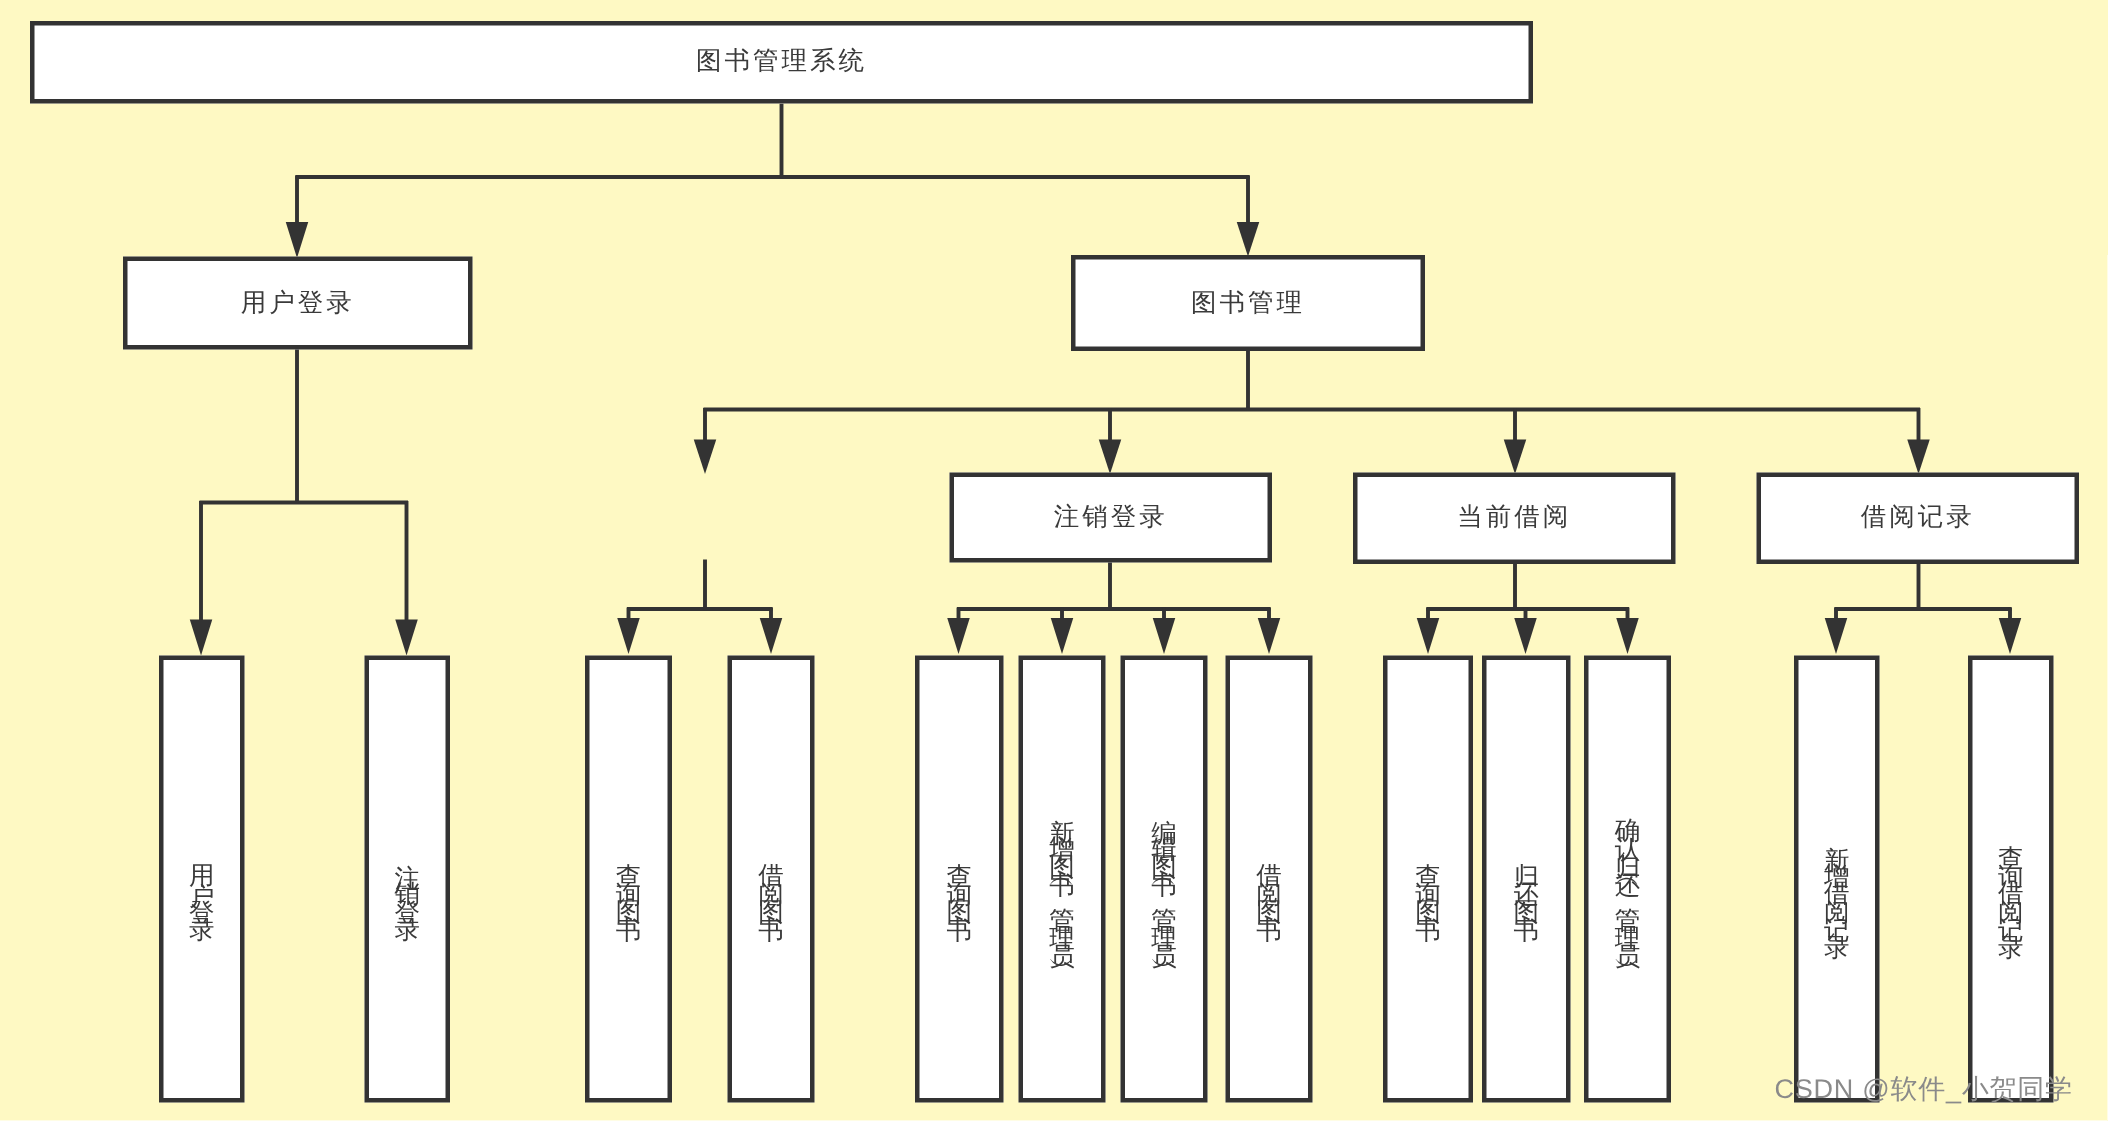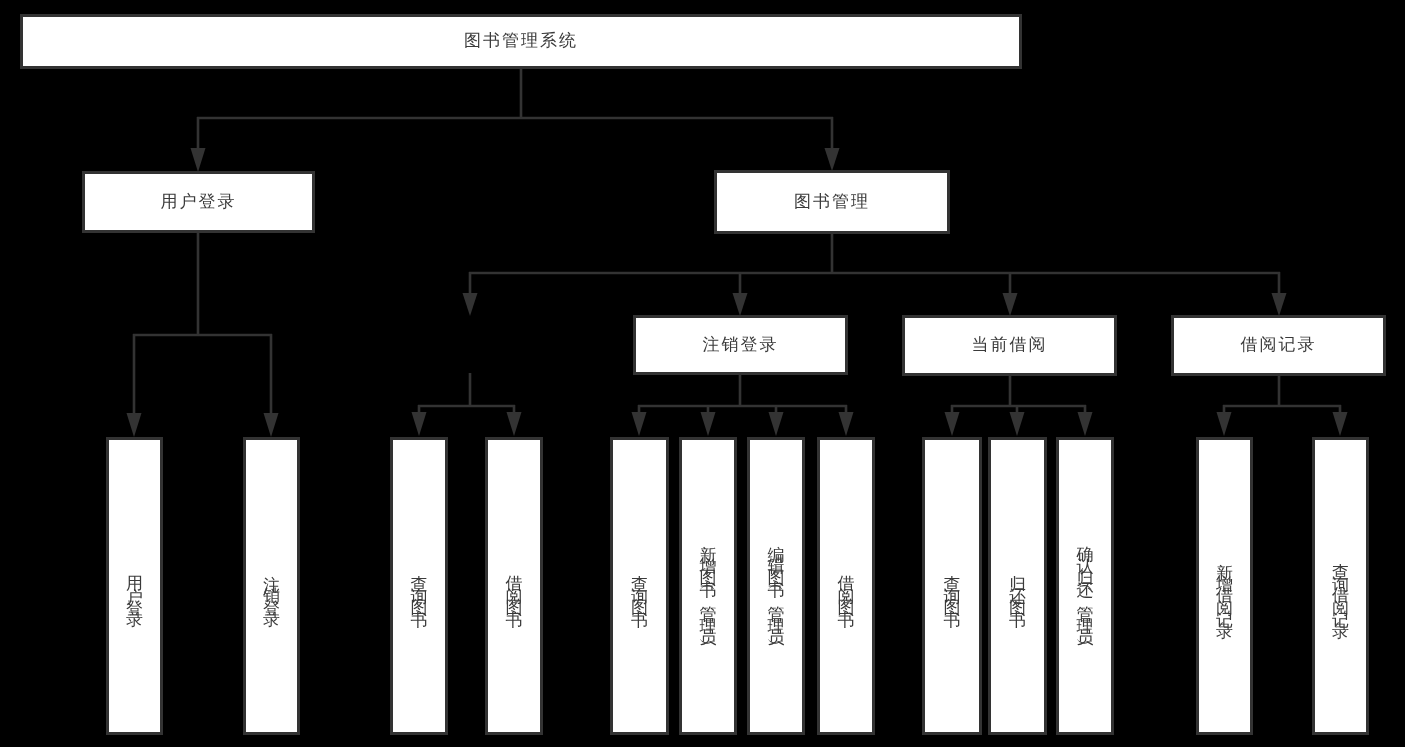--- a/index.html
+++ b/index.html
@@ -1,17 +1,17 @@
 <!DOCTYPE html>
 <html><head>
 <meta charset="utf-8">
 <style>
   html,body { margin:0; padding:0; background:#ffffff; }
   .canvas {
-    position:relative; width:1405px; height:747px; background:#000000;
+    position:relative; width:1405px; height:747px; background:#fef9c3;
     font-family:"Liberation Sans", sans-serif; overflow:hidden;
   }
   .connector-layer { position:absolute; left:0; top:0; width:1405px; height:747px; }
   .node {
     position:absolute; box-sizing:border-box;
     border:3px solid #333333; background:#ffffff;
     display:flex; align-items:center; justify-content:center;
     color:#3a3a3a; font-size:17px; letter-spacing:2px; line-height:1.2;
     z-index:2;
   }
@@ -153,14 +153,15 @@
     <span class="vtext">确认归还（管理员）</span>
   </div>
 
   <div class="node leaf" style="left:1196px; width:57px;">
     <span class="vtext">新增借阅记录</span>
   </div>
   <div class="node leaf" style="left:1312px; width:57px;">
     <span class="vtext">查询借阅记录</span>
   </div>
 
+  <div class="watermark">CSDN @软件_小贺同学</div>
 
 </div>
 
 </body></html>

